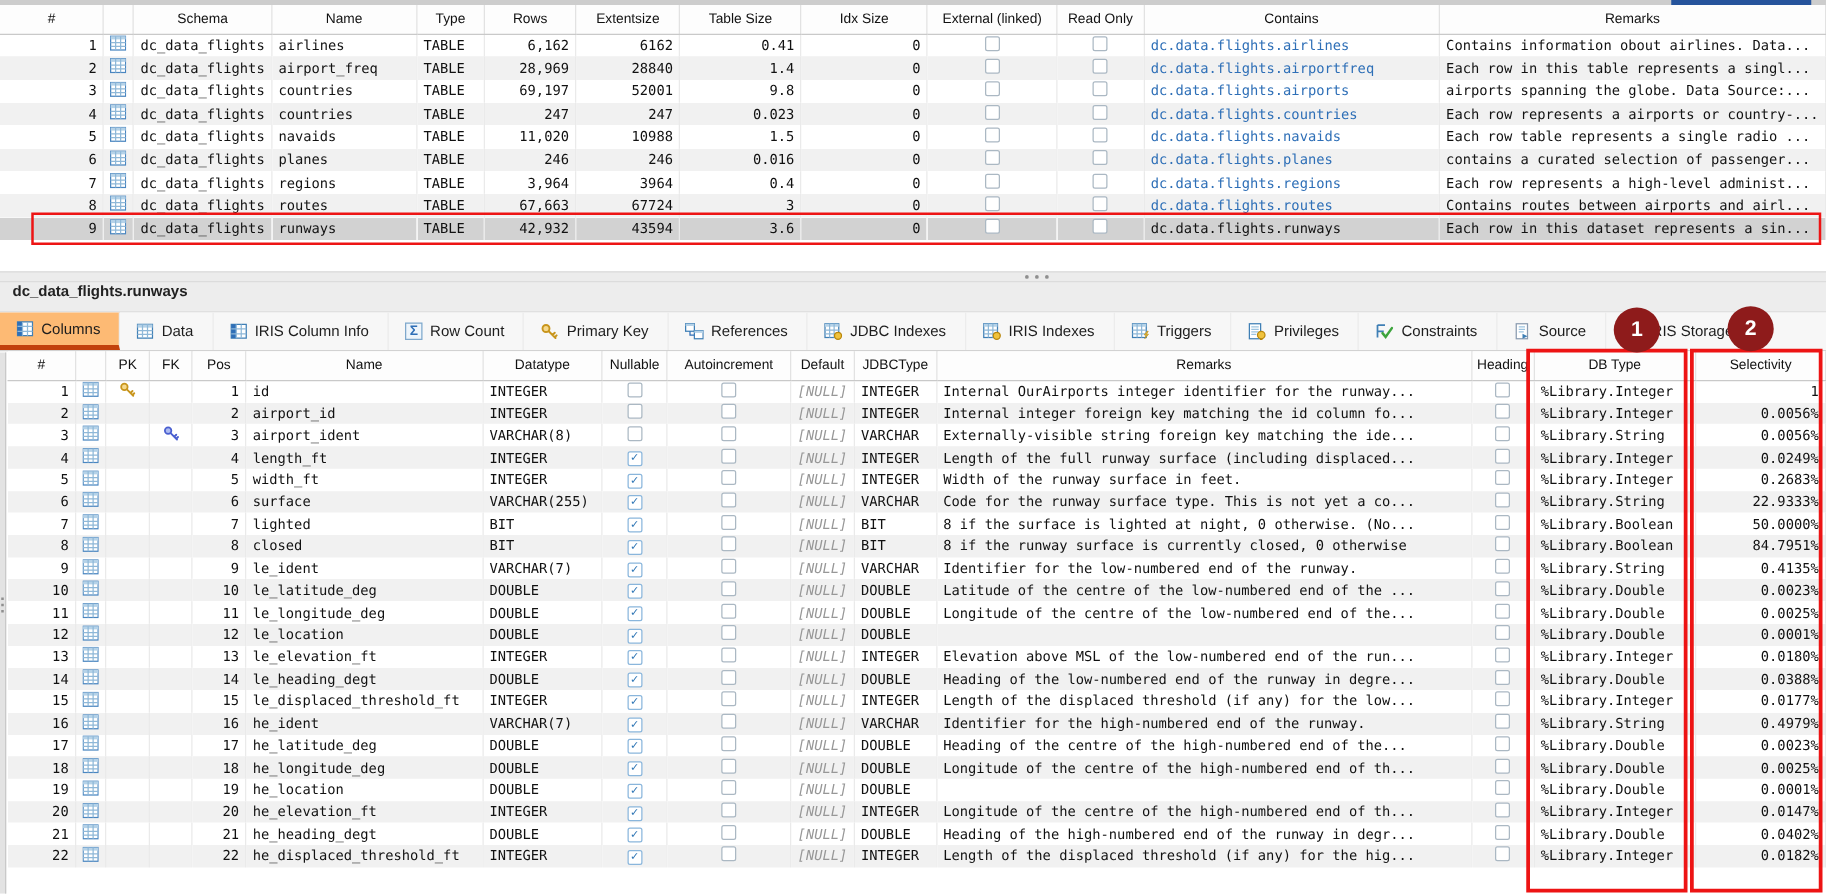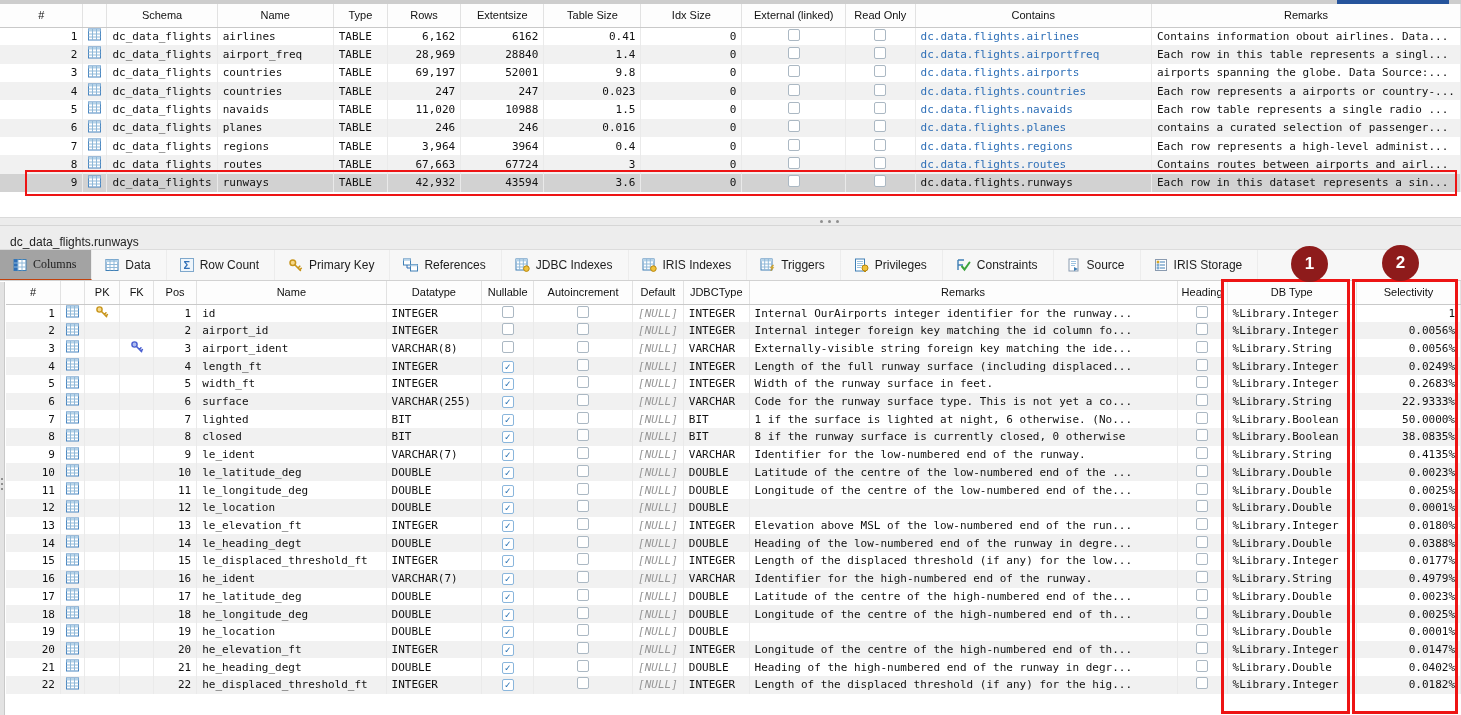--- a/index.html
+++ b/index.html
@@ -36,29 +36,29 @@
   .cb.checked { border-color:#8ab6dc; }
 
   
   .splitter { position:absolute; top:217px; left:0; width:1461px; height:9px; background:#ececec;
               border-top:1px solid #dadada; border-bottom:1px solid #d6d6d6; }
   .splitter .dots { position:absolute; left:820px; top:2px; display:flex; gap:5px; }
   .splitter .dots i { width:3px; height:3px; border-radius:50%; background:#8f8f8f; }
 
   
   .panel-title { position:absolute; top:226px; left:0; width:1461px; height:24px; background:#ededed;
-                 border-bottom:1px solid #dcdcdc; display:flex; align-items:flex-end; padding-left:10px;
-                 font-weight:normal; font-size:12px; color:#222; }
+                 border-bottom:1px solid #dcdcdc; display:flex; align-items:flex-start; padding-left:10px;
+                 font-weight:bold; font-size:12px; color:#222; }
 
   
   .tabs { position:absolute; top:250px; left:0; width:1461px; height:31px; background:#f7f7f7;
           border-bottom:1px solid #d2d2d2; display:flex; align-items:stretch; }
   .tab { display:flex; align-items:center; gap:6px; padding:0 15px 0 13px; font-size:12px; color:#1d1d1d;
          border-right:1px solid #ececec; cursor:default; }
-  .tab.active { background:#a3a3a3; border-bottom:1px solid #c2410c;font-family:Liberation Serif, serif; }
+  .tab.active { background:#fdba74; border-bottom:4px solid #c2410c; }
   .tab svg { flex:0 0 auto; }
   .sigma-box { display:inline-block; width:14px; height:14px; border:1px solid #7fa8cc; background:#eef5fb;
                color:#2f6fb7; font-weight:bold; font-size:11px; line-height:12px; text-align:center; }
 
   
   .left-strip { position:absolute; left:0; top:282px; width:5px; height:433px; background:#e3e3e3;
                 border-right:1px solid #c9c9c9; }
   .left-strip .vdots { position:absolute; top:196px; left:1px; display:flex; flex-direction:column; gap:3px; }
   .left-strip .vdots i { width:2px; height:2px; background:#8f8f8f; }
 
@@ -313,20 +313,28 @@
         </svg>
       <span>Columns</span>
     </div>
     <div class="tab">
       <svg width="14" height="14" viewBox="0 0 14 14">
           <rect x="1" y="1.5" width="12" height="11" fill="#fff" stroke="#3f7fb5"></rect>
           <rect x="1" y="1.5" width="12" height="2.6" fill="#b5d2e8"></rect>
           <path d="M5 1.5 V12.5 M9 1.5 V12.5 M1 6.5 H13 M1 9.5 H13" stroke="#8fb8d8" fill="none"></path>
         </svg>
       <span>Data</span>
+    </div>
+    <div class="tab">
+      <svg width="14" height="14" viewBox="0 0 14 14">
+          <rect x="1" y="1.5" width="12" height="11" fill="#fff" stroke="#3f7fb5"></rect>
+          <rect x="1" y="1.5" width="4" height="11" fill="#2f6fb7"></rect>
+          <path d="M5 1.5 V12.5 M9 1.5 V12.5 M1 5 H13 M1 9 H13" stroke="#8fb8d8" fill="none"></path>
+        </svg>
+      <span>IRIS Column Info</span>
     </div>
     <div class="tab">
       <span class="sigma-box">Σ</span>
       <span>Row Count</span>
     </div>
     <div class="tab">
       <svg width="15" height="15" viewBox="0 0 15 15">
           <circle cx="4.8" cy="4.8" r="2.8" fill="#f6d98c" stroke="#c8951c" stroke-width="1.5"></circle>
           <path d="M7 7 L12.4 12.4 M10 10 l1.8-1.8 M11.8 11.8 l1.5-1.5" stroke="#c8951c" stroke-width="1.6" fill="none" stroke-linecap="round"></path>
         </svg>
@@ -586,21 +594,21 @@
             </svg></td>
           <td class="icon-cell"></td>
           <td class="icon-cell"></td>
           <td class="right">7</td>
           <td>lighted</td>
           <td>BIT</td>
           <td class="center"><span class="cb checked">✓</span></td>
           <td class="center"><span class="cb"></span></td>
           <td class="right null-val">[NULL]</td>
           <td>BIT</td>
-          <td>1 if the surface is lighted at night, 6 otherwise. (No...</td>
+          <td>8 if the surface is lighted at night, 0 otherwise. (No...</td>
           <td class="center"><span class="cb"></span></td>
           <td>%Library.Boolean</td>
           <td class="right">50.0000%</td>
         </tr>
         <tr class="body-row r-even">
           <td class="num">8</td>
           <td class="icon-cell"><svg width="13" height="13" viewBox="0 0 13 13">
               <rect x="0.5" y="1" width="12" height="11" fill="#fff" stroke="#4a86c0"></rect>
               <rect x="0.5" y="1" width="12" height="2.5" fill="#b5d2e8"></rect>
               <path d="M4.5 1 V12 M8.5 1 V12 M0.5 6 H12.5 M0.5 9 H12.5" stroke="#8fb8d8" fill="none"></path>
@@ -610,21 +618,21 @@
           <td class="right">8</td>
           <td>closed</td>
           <td>BIT</td>
           <td class="center"><span class="cb checked">✓</span></td>
           <td class="center"><span class="cb"></span></td>
           <td class="right null-val">[NULL]</td>
           <td>BIT</td>
           <td>8 if the runway surface is currently closed, 0 otherwise</td>
           <td class="center"><span class="cb"></span></td>
           <td>%Library.Boolean</td>
-          <td class="right">38.0835%</td>
+          <td class="right">84.7951%</td>
         </tr>
         <tr class="body-row r-odd">
           <td class="num">9</td>
           <td class="icon-cell"><svg width="13" height="13" viewBox="0 0 13 13">
               <rect x="0.5" y="1" width="12" height="11" fill="#fff" stroke="#4a86c0"></rect>
               <rect x="0.5" y="1" width="12" height="2.5" fill="#b5d2e8"></rect>
               <path d="M4.5 1 V12 M8.5 1 V12 M0.5 6 H12.5 M0.5 9 H12.5" stroke="#8fb8d8" fill="none"></path>
             </svg></td>
           <td class="icon-cell"></td>
           <td class="icon-cell"></td>
@@ -796,21 +804,21 @@
             </svg></td>
           <td class="icon-cell"></td>
           <td class="icon-cell"></td>
           <td class="right">17</td>
           <td>he_latitude_deg</td>
           <td>DOUBLE</td>
           <td class="center"><span class="cb checked">✓</span></td>
           <td class="center"><span class="cb"></span></td>
           <td class="right null-val">[NULL]</td>
           <td>DOUBLE</td>
-          <td>Latitude of the centre of the high-numbered end of the...</td>
+          <td>Heading of the centre of the high-numbered end of the...</td>
           <td class="center"><span class="cb"></span></td>
           <td>%Library.Double</td>
           <td class="right">0.0023%</td>
         </tr>
         <tr class="body-row r-even">
           <td class="num">18</td>
           <td class="icon-cell"><svg width="13" height="13" viewBox="0 0 13 13">
               <rect x="0.5" y="1" width="12" height="11" fill="#fff" stroke="#4a86c0"></rect>
               <rect x="0.5" y="1" width="12" height="2.5" fill="#b5d2e8"></rect>
               <path d="M4.5 1 V12 M8.5 1 V12 M0.5 6 H12.5 M0.5 9 H12.5" stroke="#8fb8d8" fill="none"></path>

